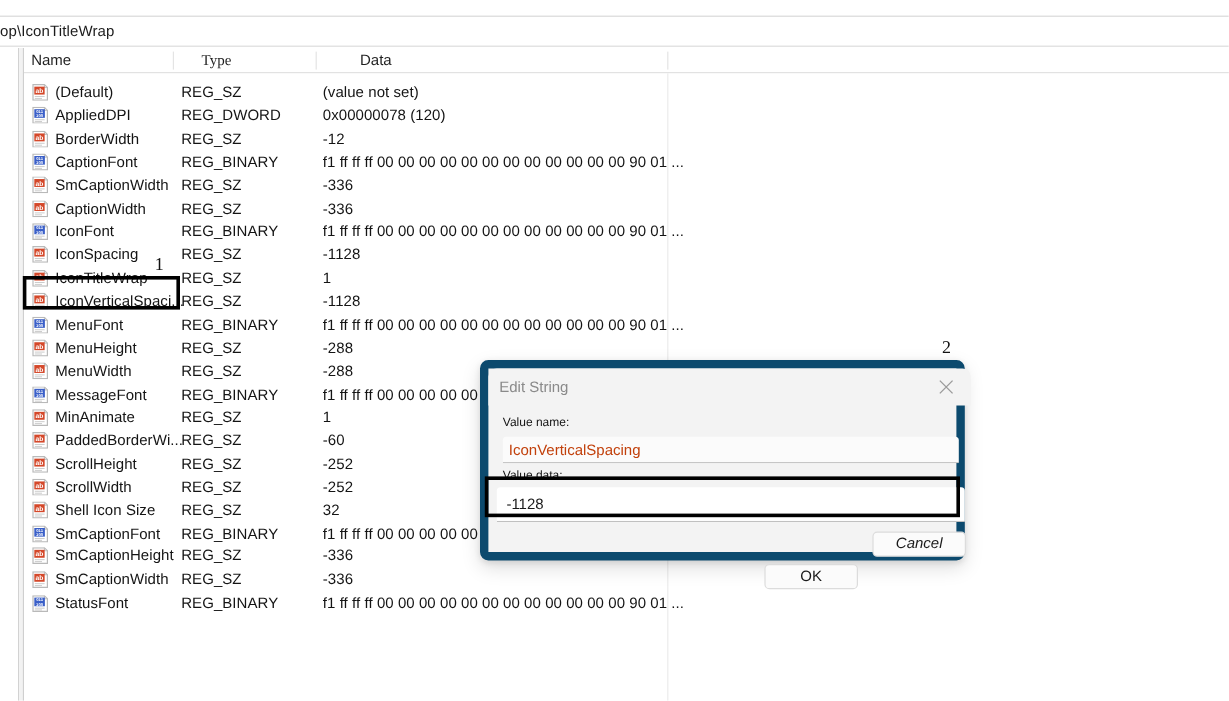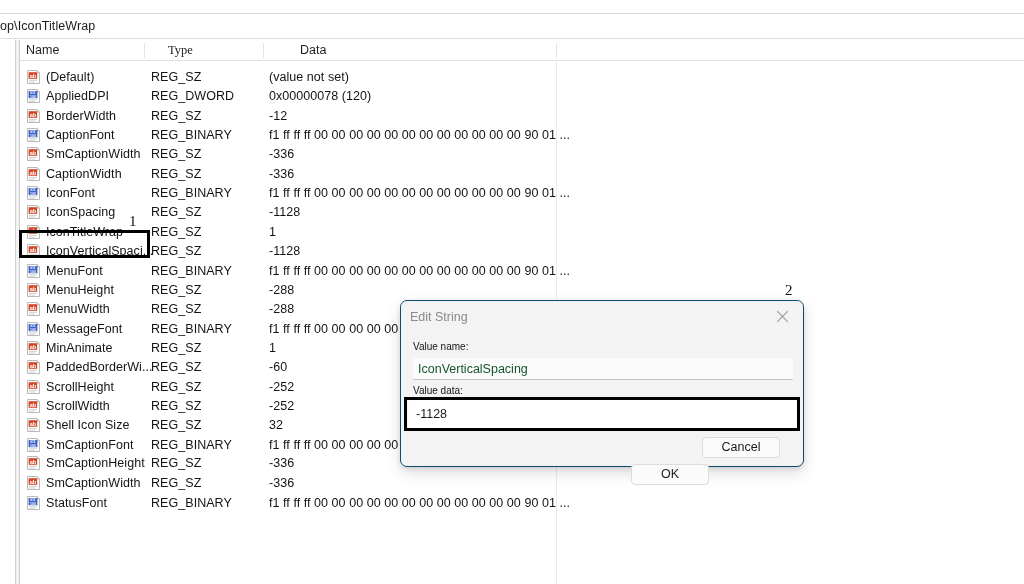--- a/index.html
+++ b/index.html
@@ -168,21 +168,21 @@
   }
   .anno-num.n1 { left: 129px; top: 214px; }
   .anno-num.n2 { left: 785px; top: 283px; }
 
   
   .dialog {
     position: absolute;
     left: 400px; top: 300px;
     width: 404px; height: 167px;
     background: #f3f3f3;
-    border: 1px solid #0c4a6e;
+    border: 7px solid #0c4a6e;
     border-radius: 7px;
     box-shadow: 0 6px 16px rgba(0,0,0,0.13), 0 2px 5px rgba(0,0,0,0.10);
     box-sizing: border-box;
   }
   .dlg-titlebar {
     position: absolute;
     left: 0; top: 0;
     width: 402px; height: 31px;
     background: #f3f3f3;
     border-radius: 7px 7px 0 0;
@@ -217,21 +217,21 @@
     position: absolute;
     left: 12px;
     width: 380px;
     height: 22px;
     background: #fbfbfb;
     border: none;
     border-bottom: 1px solid #c6c6c6;
     box-sizing: border-box;
     font-family: "Liberation Sans", sans-serif;
     font-size: 12.5px;
-    color: #14532d;
+    color: #c2410c;
     padding: 0 5px;
     outline: none;
     border-radius: 3px 3px 0 0;
   }
   .inp-name { top: 57px; }
 
   .inp-data {
     position: absolute;
     left: 7px; top: 99px;
     width: 390px; height: 29px;
@@ -257,21 +257,21 @@
     box-sizing: border-box;
     font-family: "Liberation Sans", sans-serif;
     font-size: 12.5px;
     color: #1a1a1a;
     line-height: 19px;
     text-align: center;
     padding: 0;
     cursor: default;
   }
   .btn-ok { left: 230px; margin-top: 27px; }
-  .btn-cancel { left: 301px; }
+  .btn-cancel { left: 320px; font-style: italic; }
 </style>
 </head>
 <body>
 
 <div id="app">
 
   <div class="top-strip"></div>
 
   <div class="address-bar">
     <span class="address-text">op\IconTitleWrap</span>

